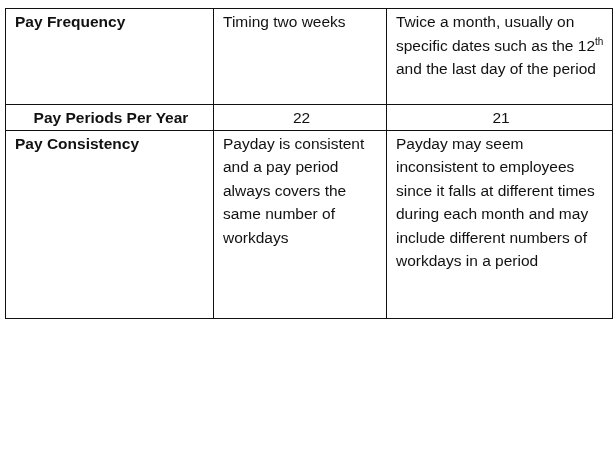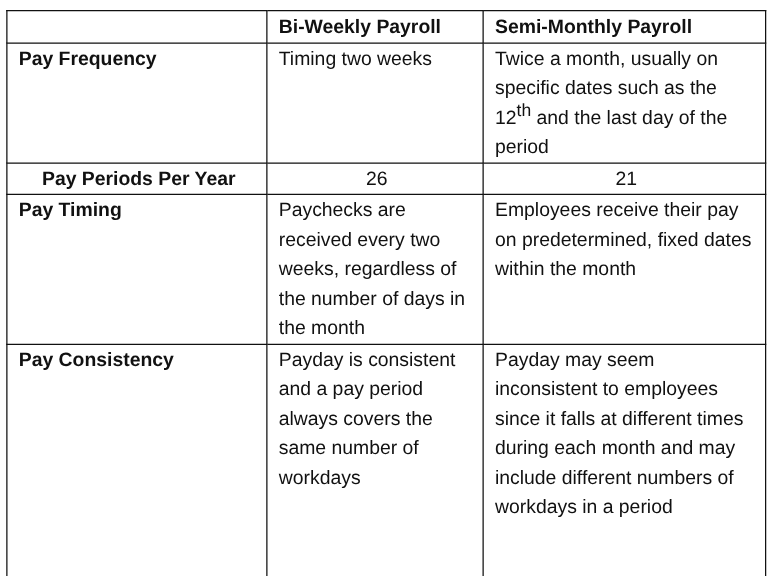--- a/index.html
+++ b/index.html
@@ -13,56 +13,46 @@
     border: 1.5px solid #111111;
     vertical-align: top; text-align: left;
     padding: 1px 6px 0 9px;
     font-size: 15.5px; line-height: 23.5px;
   }
   table.cmp th { font-weight: bold; }
   td.rowhead { font-weight: bold; }
   col.c1 { width: 208px; }
   col.c2 { width: 173px; }
   col.c3 { width: 226px; }
-  sup { font-size: 14px; line-height: 0; vertical-align: 6px; }
+  sup { font-size: 10px; line-height: 0; vertical-align: 6px; }
   tr.r-head th { height: 21px; }
   tr.r-freq td { height: 94px; }
   tr.r-periods td { height: 20px; text-align: center; }
   tr.r-timing td { height: 117px; }
   tr.r-consist td { height: 186px; }
 </style>
 </head>
 <body>
 
 <table class="cmp">
   <colgroup>
       <col class="c1">
       <col class="c2">
       <col class="c3">
     </colgroup>
   <tbody>
-      <tr class="r-head">
-    <th></th>
-    <th>Bi-Weekly Payroll</th>
-    <th>Semi-Monthly Payroll</th>
-  </tr>
   <tr class="r-freq">
     <td class="rowhead">Pay Frequency</td>
     <td>Timing two weeks</td>
     <td><span>Twice a month, usually on specific dates such as the 12</span><sup>th</sup><span> and the last day of the period</span></td>
   </tr>
   <tr class="r-periods">
     <td class="rowhead">Pay Periods Per Year</td>
-    <td>26</td>
+    <td>22</td>
     <td>21</td>
-  </tr>
-  <tr class="r-timing">
-    <td class="rowhead">Pay Timing</td>
-    <td>Paychecks are received every two weeks, regardless of the number of days in the month</td>
-    <td>Employees receive their pay on predetermined, fixed dates within the month</td>
   </tr>
   <tr class="r-consist">
     <td class="rowhead">Pay Consistency</td>
     <td>Payday is consistent and a pay period always covers the same number of workdays</td>
     <td>Payday may seem inconsistent to employees since it falls at different times during each month and may include different numbers of workdays in a period</td>
   </tr>
 </tbody>
   </table>
 
 </body></html>

